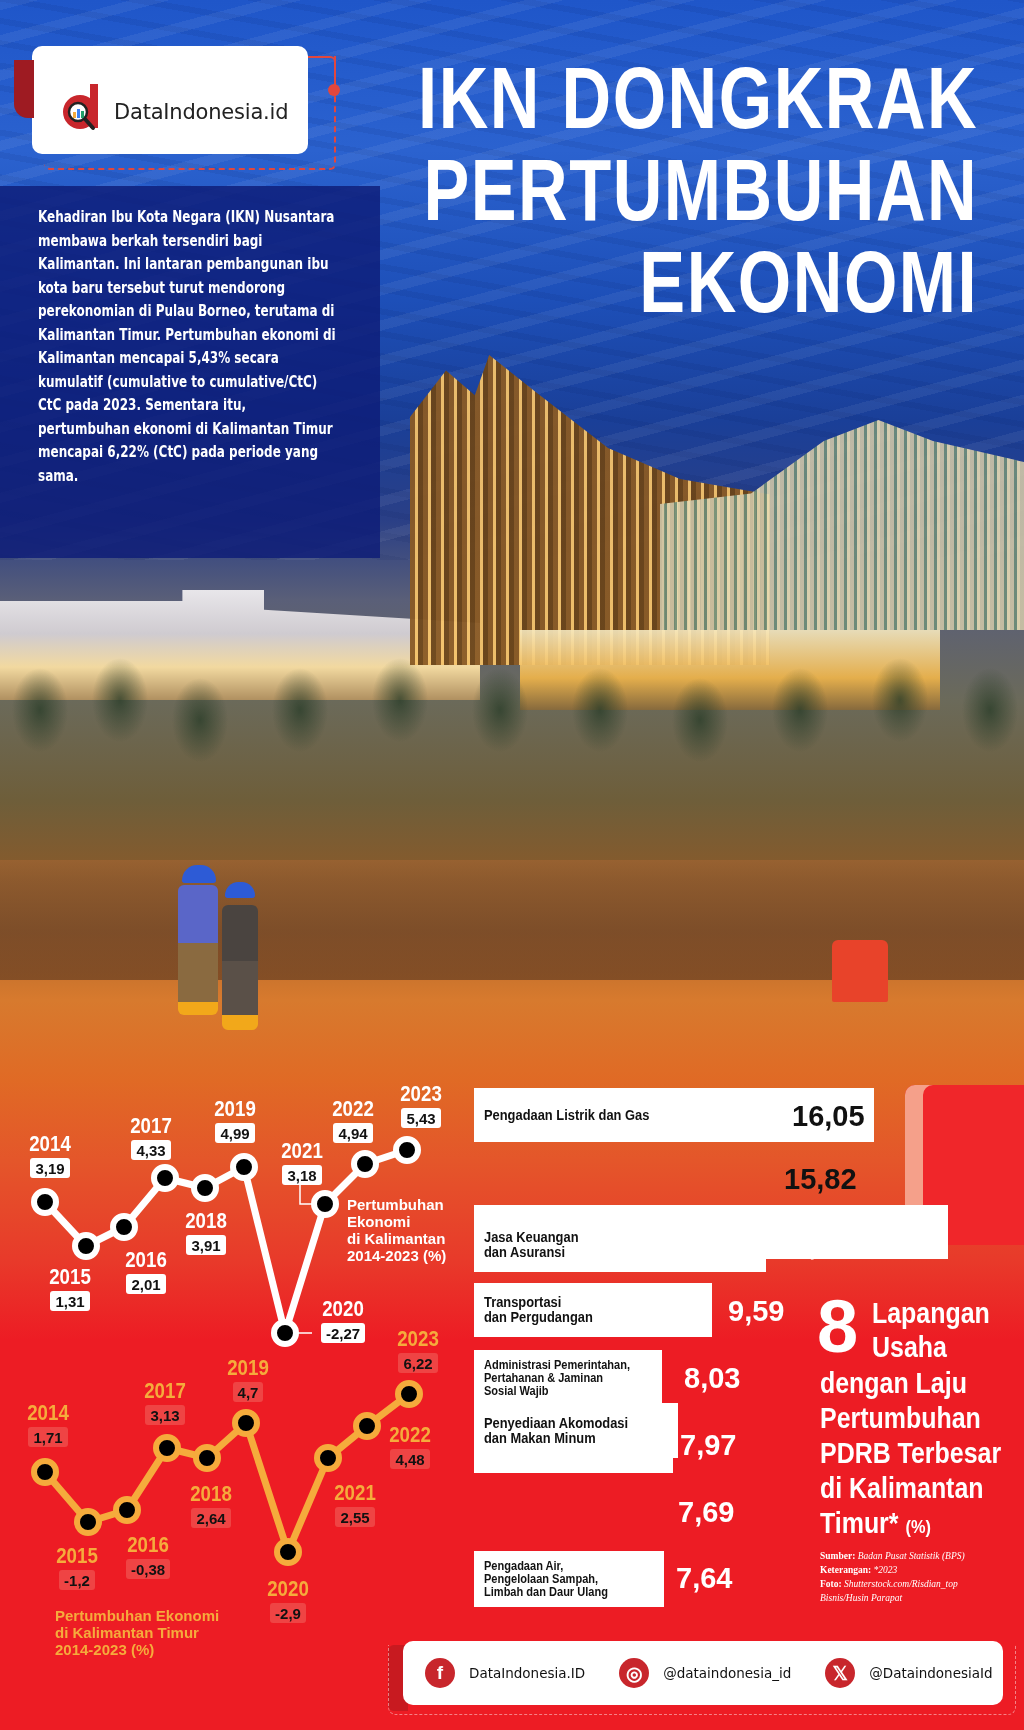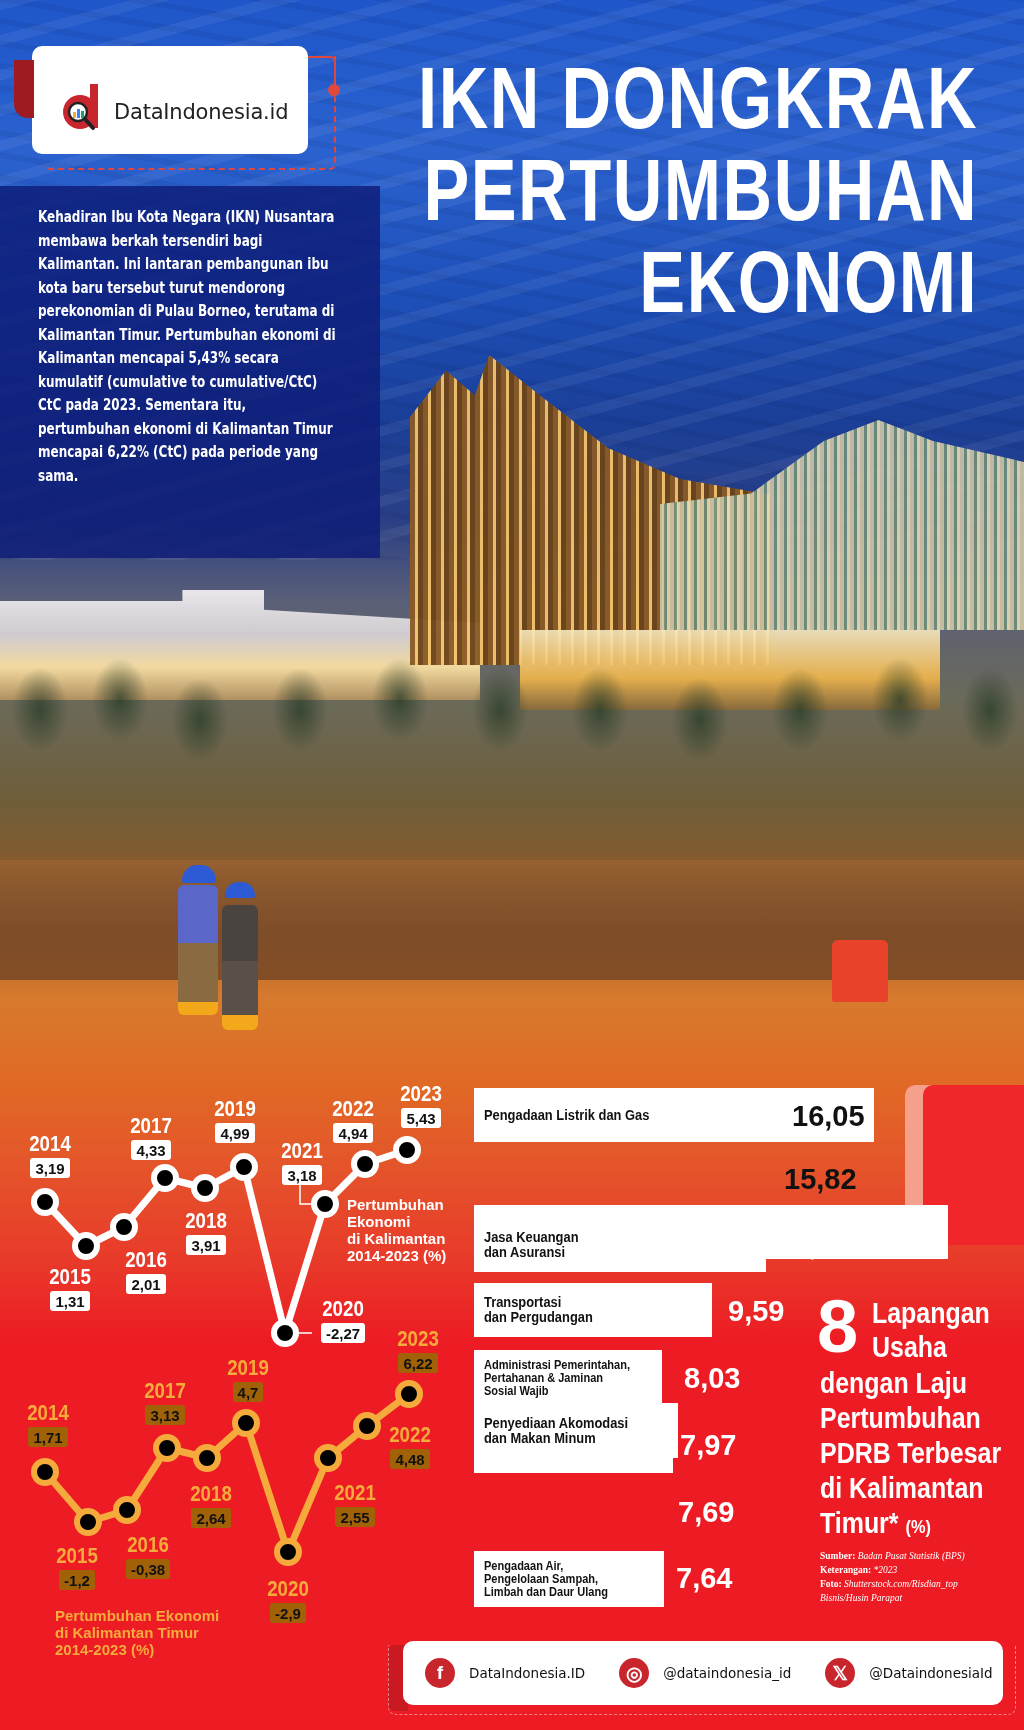--- a/index.html
+++ b/index.html
@@ -83,21 +83,21 @@
 
   
   svg.chart { position: absolute; left: 0; top: 0; width: 1024px; height: 1730px; pointer-events: none; }
 
   .lbl { position: absolute; text-align: center; font-family: "Liberation Sans", sans-serif; font-weight: bold; }
   .lbl .yr { display: block; font-size: 22px; line-height: 22px; transform: scaleX(0.85); }
   .lbl .val { display: inline-block; font-size: 15px; line-height: 15px; padding: 3px 5px 2px; border-radius: 3px; margin-top: 3px; }
   .k-lbl .yr { color: #fff; }
   .k-lbl .val { background: #fff; color: #111; }
   .kt-lbl .yr { color: #f5ab3c; }
-  .kt-lbl .val { background: #a16207; color: #111; }
+  .kt-lbl .val { background: #ef4444; color: #111; }
 
   .chart-caption { position: absolute; font-family: "Liberation Sans", sans-serif; font-weight: bold; font-size: 15px; line-height: 17px; }
   .caption-k { left: 347px; top: 1196px; color: #fff; width: 130px; }
   .caption-kt { left: 55px; top: 1607px; color: #f5ab3c; width: 200px; }
 
   
   .bar { position: absolute; left: 474px; height: 54px; background: #fff; display: flex; align-items: center; padding-left: 10px; }
   .bar-label { font-family: "Liberation Sans", sans-serif; font-weight: bold; color: #111; font-size: 14px; line-height: 15px; transform: scaleX(0.92); transform-origin: left center; }
   .bar-label.small { font-size: 12px; line-height: 13px; }
   .bar-val { position: absolute; font-family: "Liberation Sans", sans-serif; font-weight: bold; font-size: 29px; line-height: 30px; }

